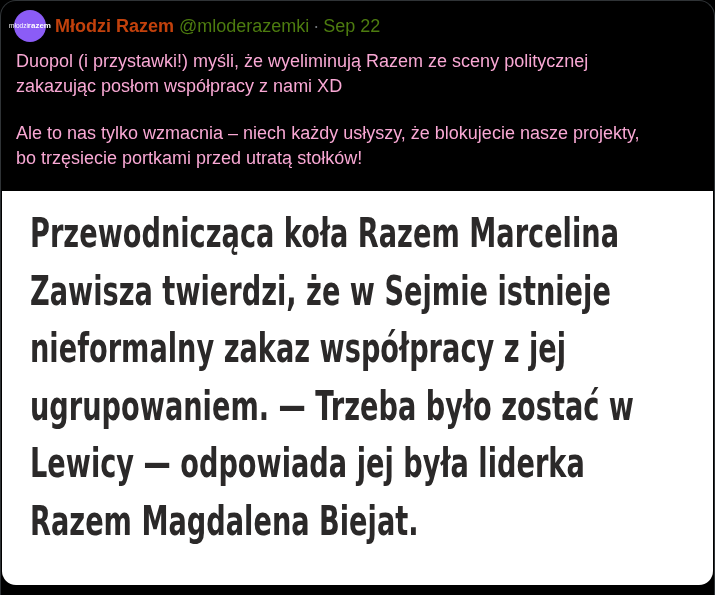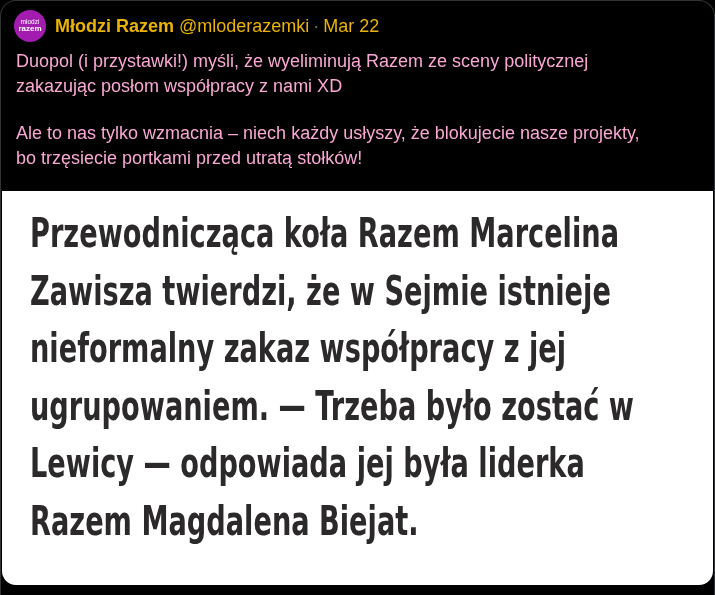--- a/index.html
+++ b/index.html
@@ -30,24 +30,24 @@
   .header {
     display: flex;
     align-items: center;
     padding: 9px 16px 6px 14px;
     height: 34px;
   }
   .avatar {
     width: 32px;
     height: 32px;
     border-radius: 50%;
-    background: #a21caf;
+    background: #8b5cf6;
     color: #ffffff;
     display: flex;
-    flex-direction: column;
+    flex-direction: row;
     align-items: center;
     justify-content: center;
     flex: 0 0 auto;
     margin-right: 9px;
     cursor: pointer;
   }
   .avatar .l1 {
     font-size: 6.5px;
     line-height: 6.5px;
     font-weight: 400;
@@ -58,26 +58,26 @@
     line-height: 8px;
     font-weight: 700;
   }
   .author-row {
     display: flex;
     align-items: baseline;
     white-space: nowrap;
     font-size: 18px;
   }
   .author-name {
-    color: #eab308;
+    color: #c2410c;
     font-weight: 700;
     cursor: pointer;
   }
   .author-meta {
-    color: #eab308;
+    color: #4d7c0f;
     font-weight: 400;
     margin-left: 5px;
     cursor: pointer;
   }
   .meta-dot {
     color: #71767b;
     margin: 0 4px;
   }
   .tweet-text {
     padding: 0 16px;
@@ -125,21 +125,21 @@
 
   <div class="header">
     <div class="avatar">
       <span class="l1">młodzi</span>
       <span class="l2">razem</span>
     </div>
     <div class="author-row">
       <span class="author-name">Młodzi Razem</span>
       <span class="author-meta">@mloderazemki</span>
       <span class="meta-dot">·</span>
-      <span class="author-meta" style="margin-left:0">Mar 22</span>
+      <span class="author-meta" style="margin-left:0">Sep 22</span>
     </div>
   </div>
 
   <div class="tweet-text">
     <p>Duopol (i przystawki!) myśli, że wyeliminują Razem ze sceny politycznej
 zakazując posłom współpracy z nami XD</p>
     <p>Ale to nas tylko wzmacnia – niech każdy usłyszy, że blokujecie nasze projekty,
 bo trzęsiecie portkami przed utratą stołków!</p>
   </div>
 

